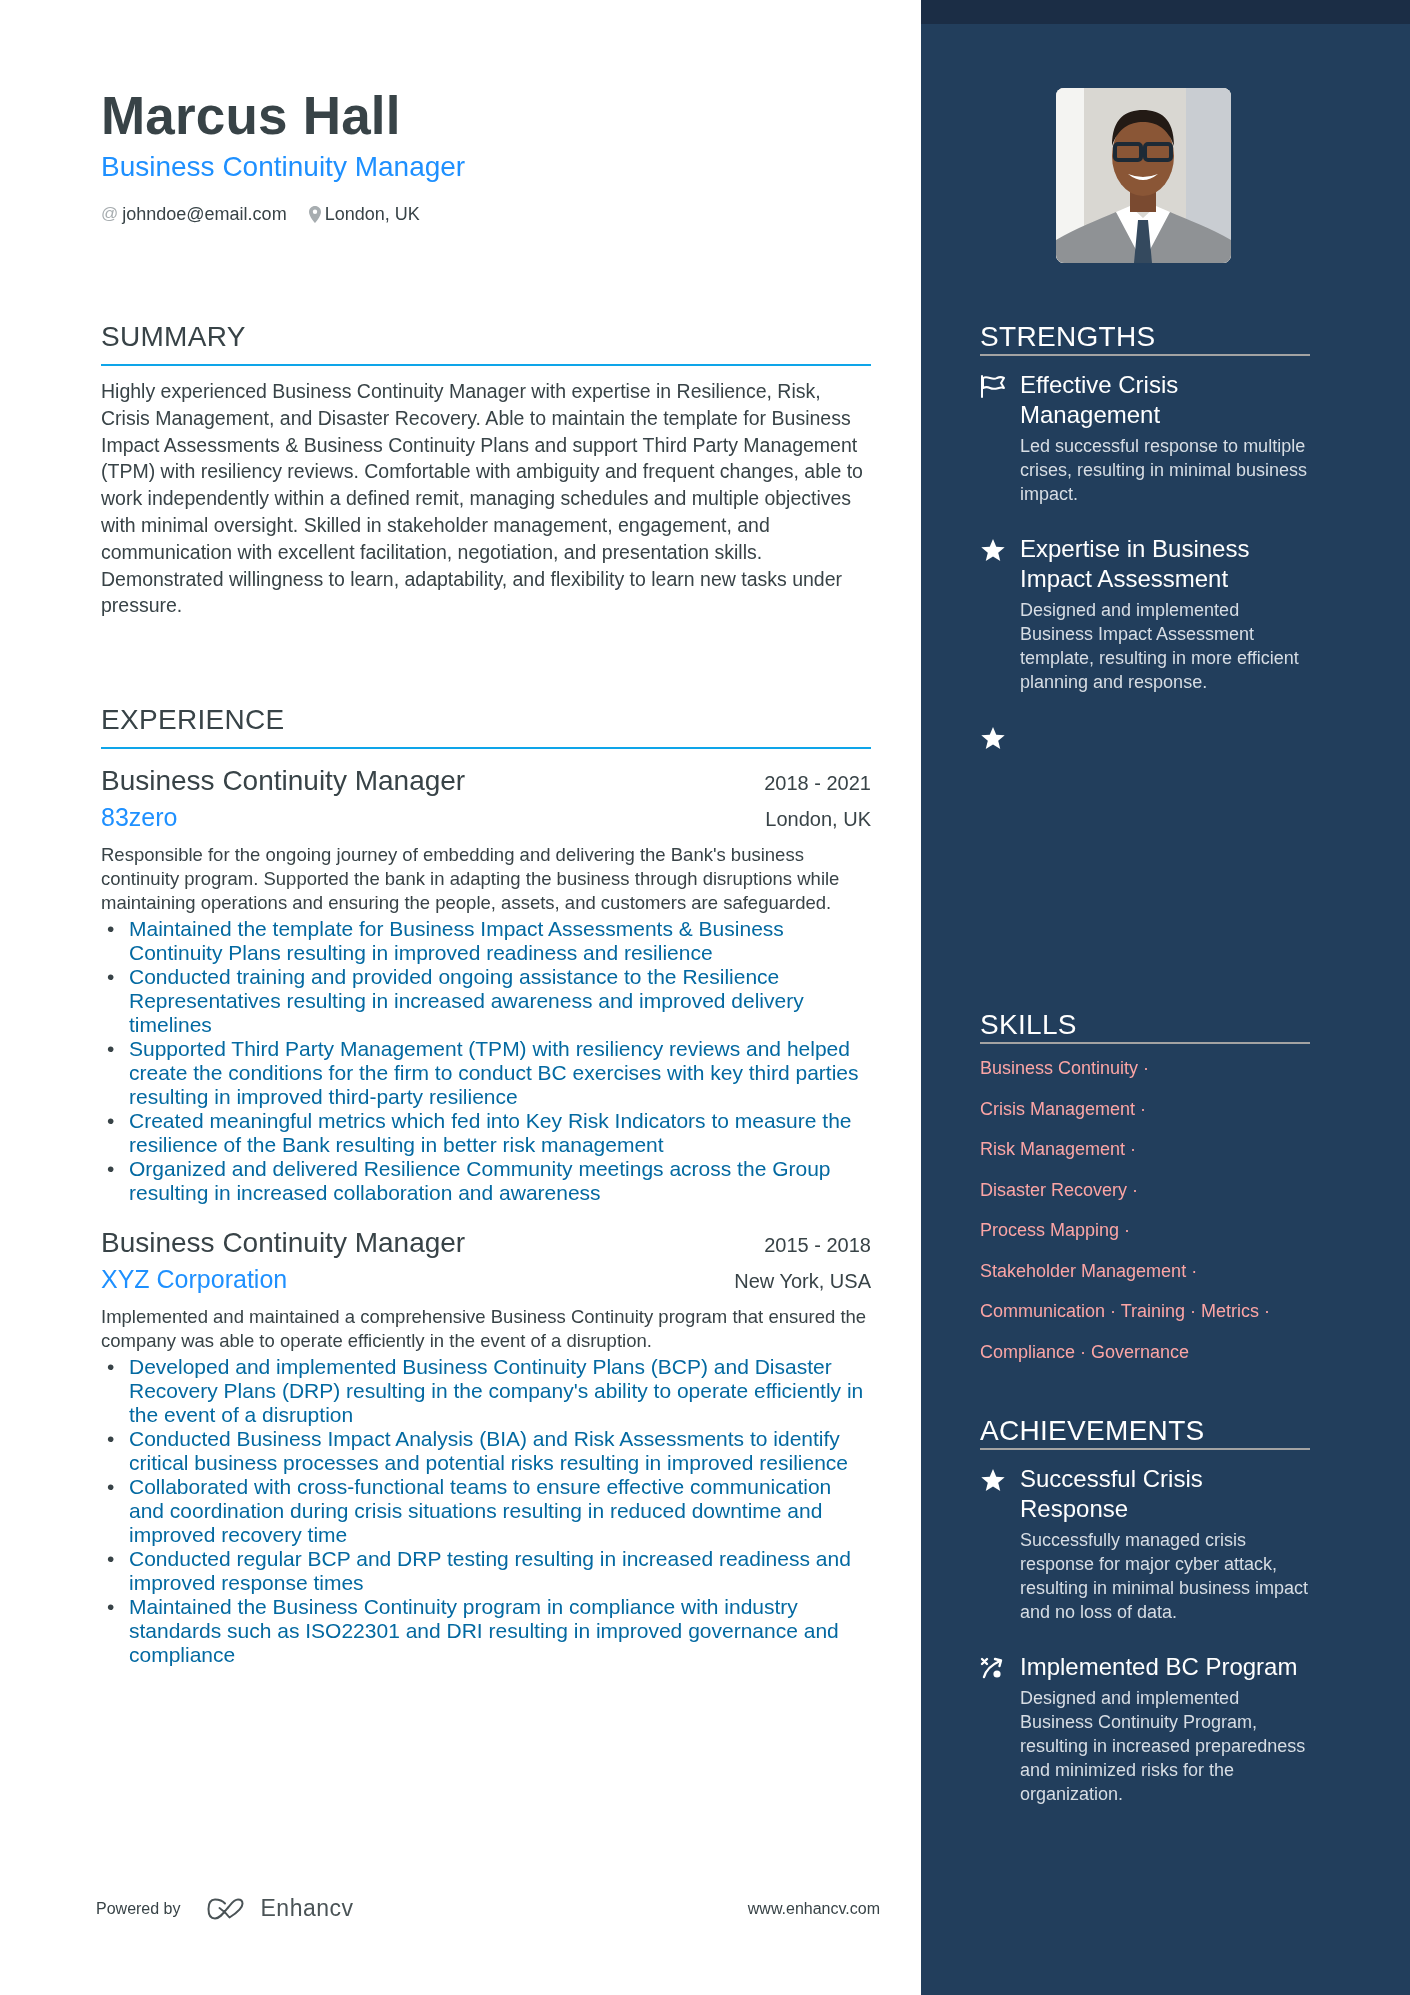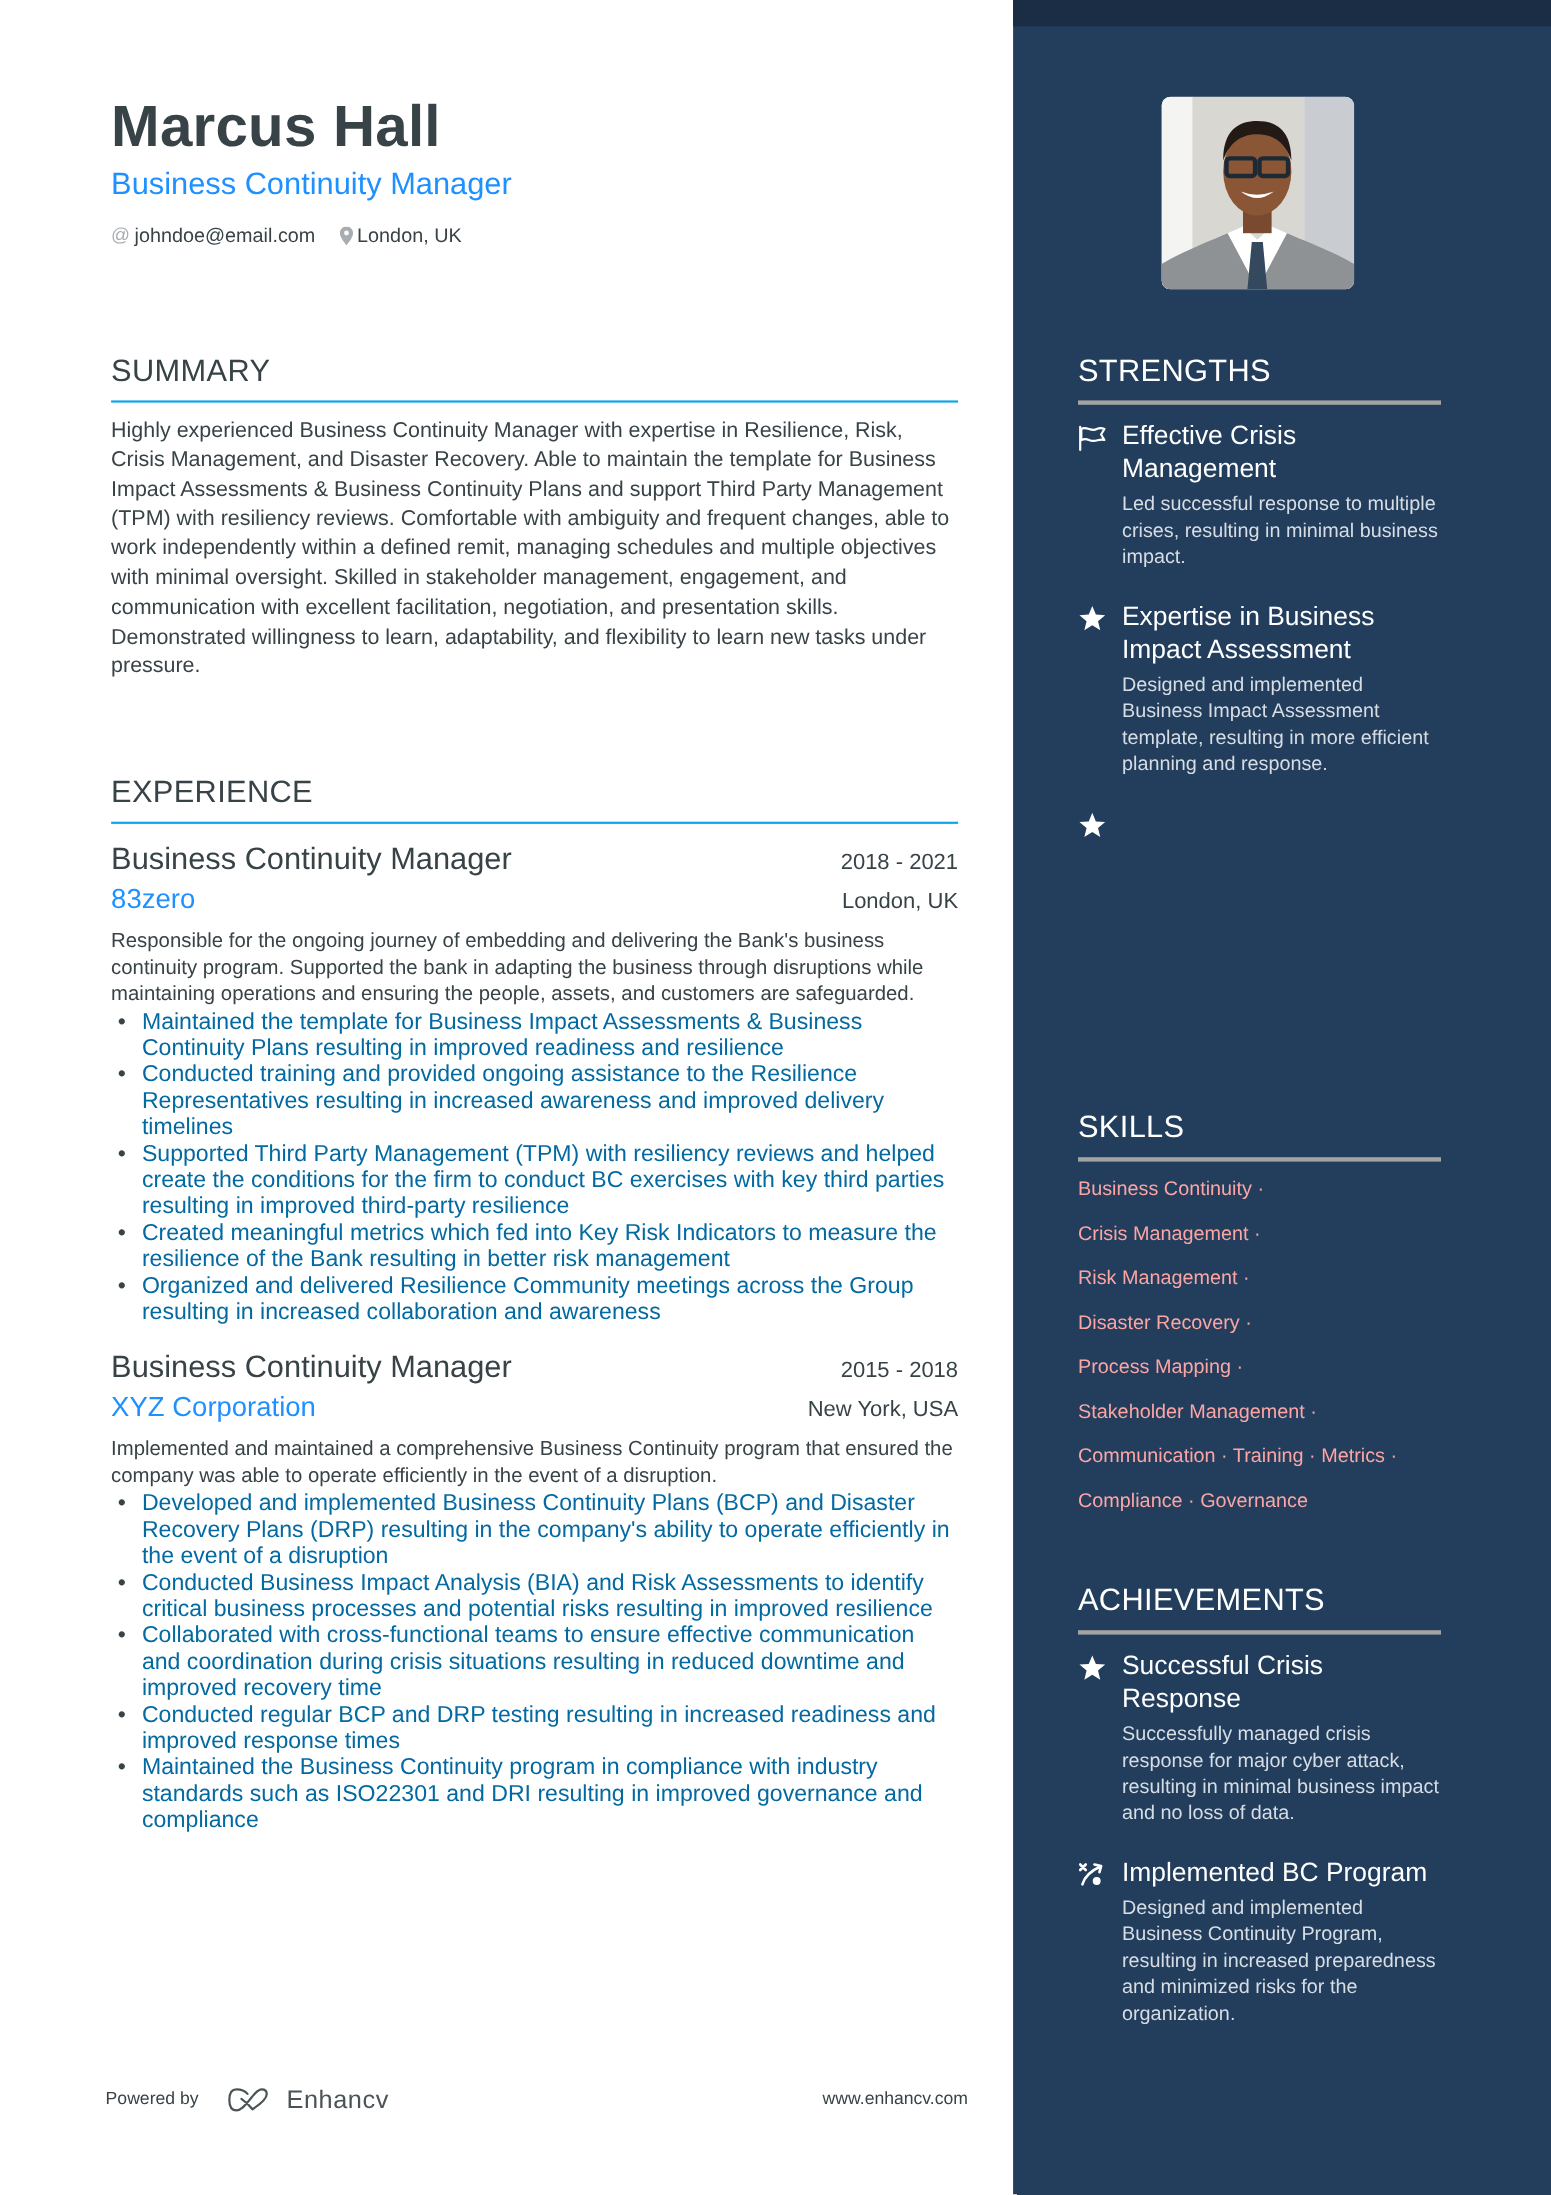--- a/index.html
+++ b/index.html
@@ -34,21 +34,21 @@
     .footer-left { display: flex; align-items: center; }
     .powered { margin-right: 26px; }
     .brand { display: flex; align-items: center; font-size: 23px; color: #4a5356; letter-spacing: 0.5px; }
     .brand svg { margin-right: 8px; }
 
     
     .sidebar { position: absolute; left: 921px; top: 0; width: 489px; height: 1995px; background: #223e5c; }
     .sidebar-band { position: absolute; left: 0; top: 0; width: 489px; height: 24px; background: #1b2d45; }
     .photo { position: absolute; left: 135px; top: 88px; width: 175px; height: 175px; border-radius: 8px; overflow: hidden; background: #d9dadc; }
     .side-section { position: absolute; left: 59px; width: 330px; }
-    .side-title { font-size: 28px; color: #ffffff; line-height: 34px; letter-spacing: 0.3px; padding-bottom: 10px; border-bottom: 4px solid #a3a3a3; }
+    .side-title { font-size: 28px; color: #ffffff; line-height: 34px; letter-spacing: 0.3px; padding-bottom: 0; border-bottom: 2px solid #a3a3a3; }
     .side-item { display: flex; margin-top: 14px; }
     .side-icon { width: 40px; flex: 0 0 40px; padding-top: 4px; }
     .side-body { flex: 1; }
     .side-item-title { font-size: 24px; line-height: 30px; color: #ffffff; }
     .side-item-desc { font-size: 18px; line-height: 24px; color: #d7dde4; margin-top: 4px; }
     .skills-list { margin-top: 12px; }
     .skill-line { font-size: 18px; line-height: 24px; color: #fca5a5; margin-bottom: 16.5px; }
   </style>
 </head>
 <body>
@@ -197,21 +197,21 @@
       <div class="skill-line">Crisis Management ·</div>
       <div class="skill-line">Risk Management ·</div>
       <div class="skill-line">Disaster Recovery ·</div>
       <div class="skill-line">Process Mapping ·</div>
       <div class="skill-line">Stakeholder Management ·</div>
       <div class="skill-line">Communication · Training · Metrics ·</div>
       <div class="skill-line">Compliance · Governance</div>
     </div>
   </div>
 
-  <div class="side-section" style="top: 1414px; margin-top: 24px;">
+  <div class="side-section" style="top: 1414px;">
     <div class="side-title">ACHIEVEMENTS</div>
 
     <div class="side-item" style="margin-top: 14px;">
       <div class="side-icon">
         <svg width="26" height="25" viewBox="0 0 24 23">
             <path d="M12 0.8 L15 8 L22.8 8.5 L16.8 13.5 L18.7 21.2 L12 17 L5.3 21.2 L7.2 13.5 L1.2 8.5 L9 8 Z" fill="#ffffff"></path>
           </svg>
       </div>
       <div class="side-body">
         <div class="side-item-title">Successful Crisis Response</div>

